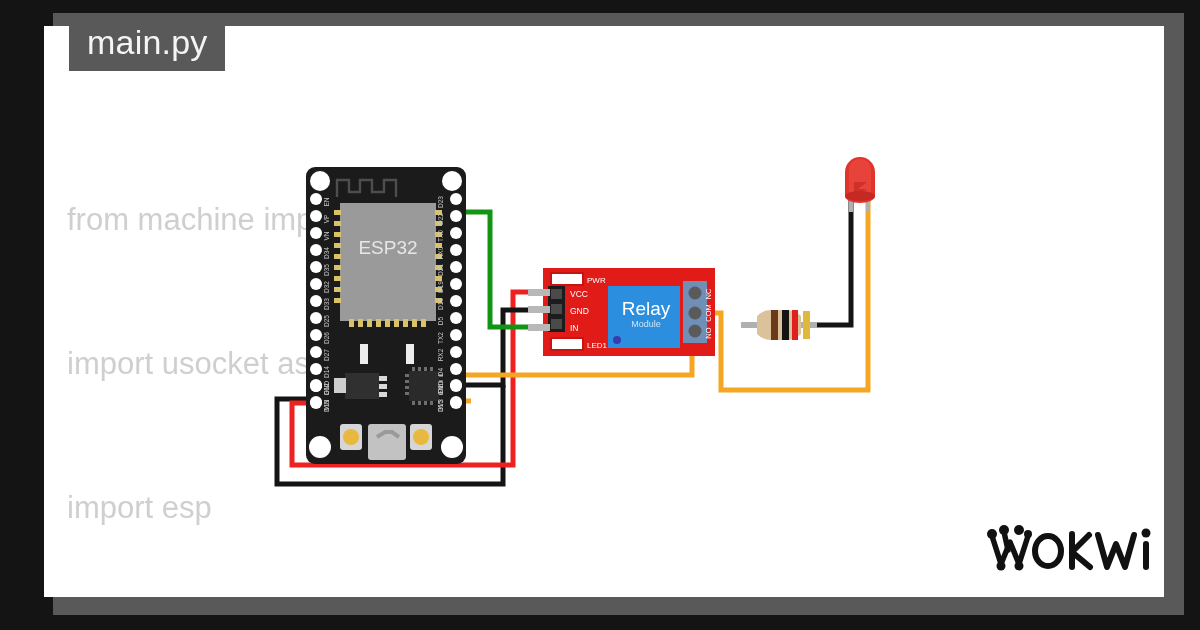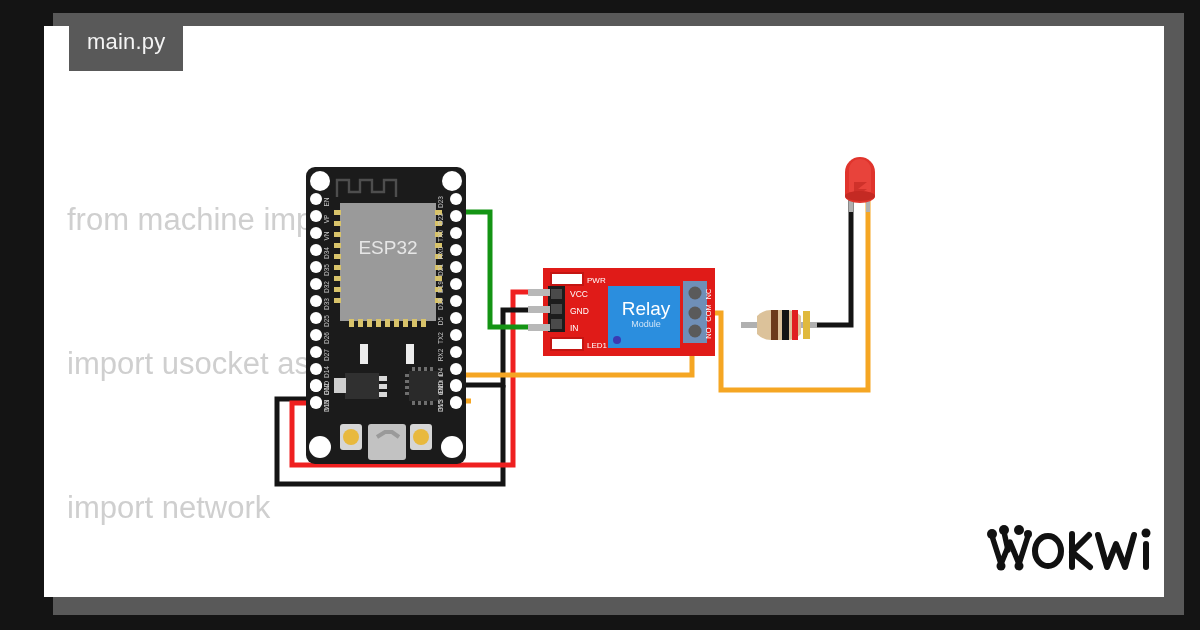--- a/index.html
+++ b/index.html
@@ -26,21 +26,21 @@
   
   .file-tab {
     position: absolute; left: 69px; top: 13px;
     height: 58px; padding: 0 18px;
     background: #595959;
     display: flex; align-items: center;
     z-index: 40;
   }
   .file-tab-label {
     color: #f4f4f4;
-    font-size: 22px;
+    font-size: 34px;
     line-height: 1;
     letter-spacing: .2px;
   }
 
   
   .code {
     position: absolute; left: 67px; top: 100px;
     width: 560px;
     color: #cfcfcf;
     font-size: 31px;
@@ -83,21 +83,20 @@
 <body>
 
 <div class="stage">
 
   <div class="frame-gray"></div>
   <div class="canvas"></div>
 
   <div class="code">
     <div>from machine import Pin</div>
     <div>import usocket as socket</div>
-    <div>import network</div>
     <div>import esp</div>
     
     
     
     
     
     
     
   </div>
 

